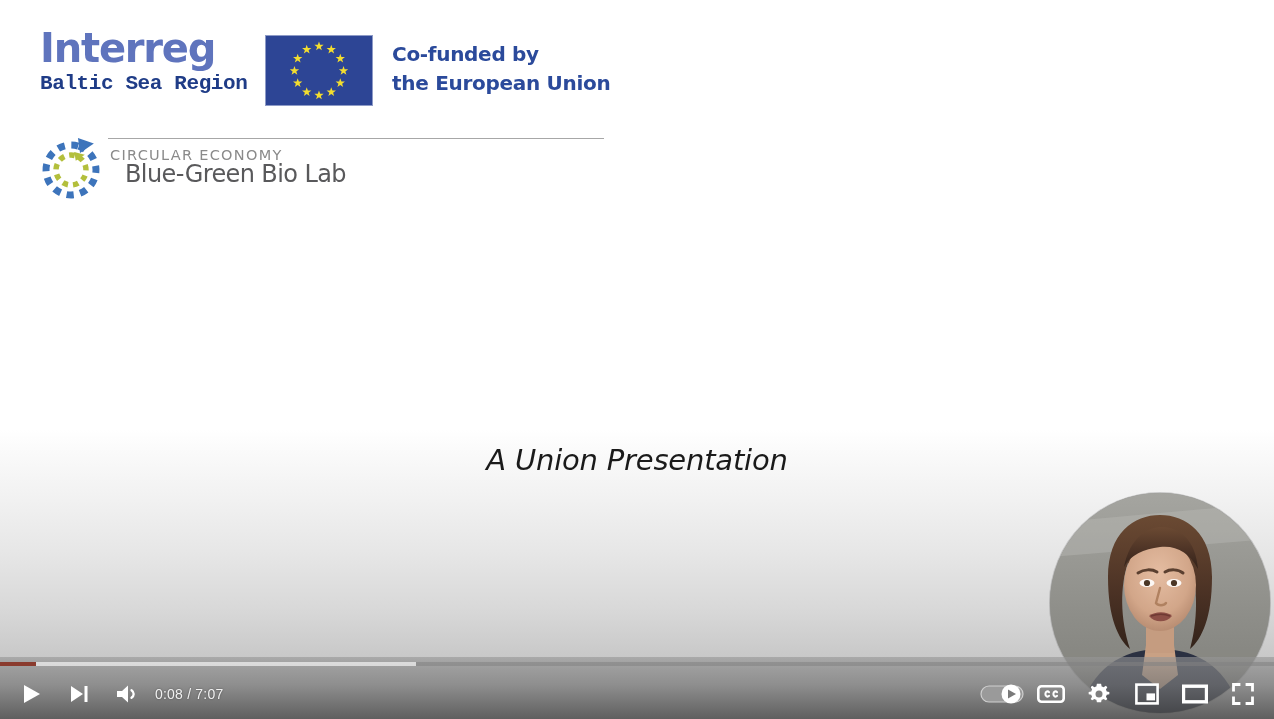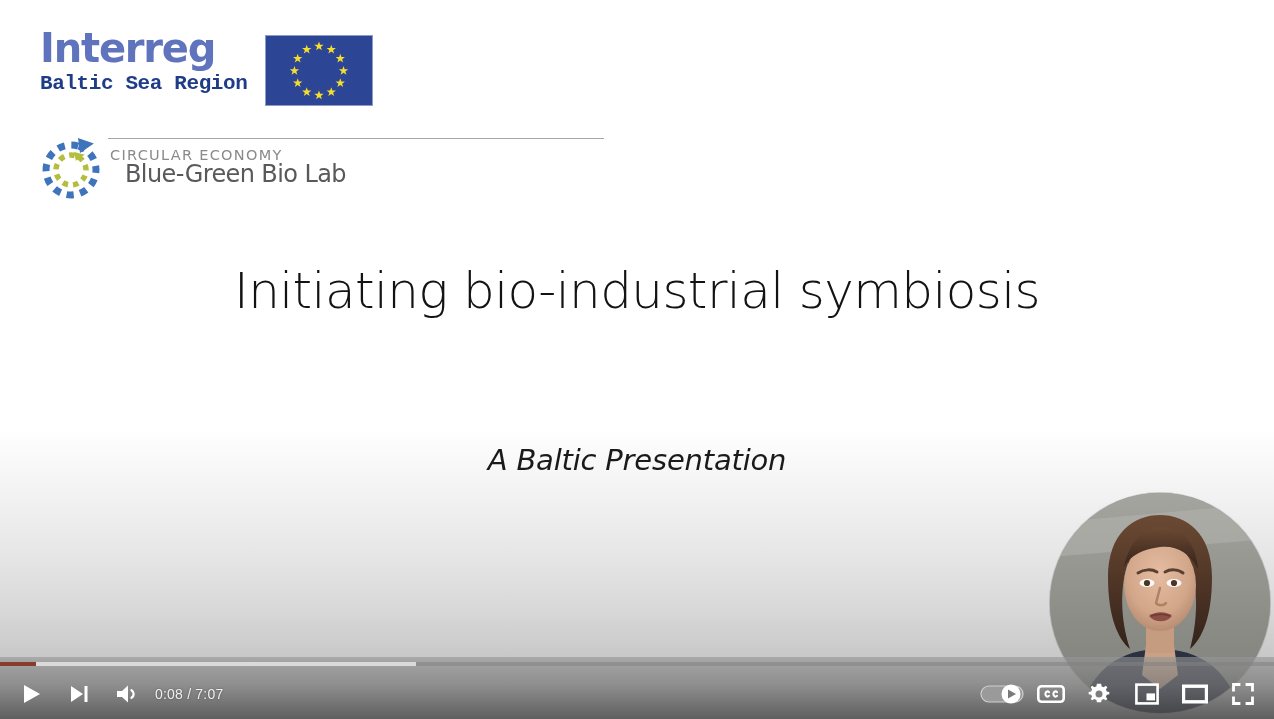--- a/index.html
+++ b/index.html
@@ -246,42 +246,43 @@
           <g transform="translate(32.3,23)">
               <polygon points="0,-5 1.18,-1.55 4.76,-1.55 1.9,0.6 2.94,4.05 0,1.95 -2.94,4.05 -1.9,0.6 -4.76,-1.55 -1.18,-1.55"></polygon>
             </g>
           <g transform="translate(41.5,13.8)">
               <polygon points="0,-5 1.18,-1.55 4.76,-1.55 1.9,0.6 2.94,4.05 0,1.95 -2.94,4.05 -1.9,0.6 -4.76,-1.55 -1.18,-1.55"></polygon>
             </g>
         </g>
       </svg>
     </div>
 
+    <div id="eu-text" style="color: rgb(43, 74, 155);">Co-funded by
+the European Union</div>
 
     <div id="bgbl-block">
       <svg id="bgbl-icon" viewBox="0 0 66 66">
         <g fill="none" stroke="#3d74bb" stroke-width="7" stroke-linecap="butt" stroke-dasharray="7 6.5">
           <circle cx="33" cy="34" r="25" transform="rotate(-72 33 34)"></circle>
         </g>
         <g fill="none" stroke="#b3bf3c" stroke-width="5.5" stroke-linecap="butt" stroke-dasharray="5.5 5">
           <circle cx="33" cy="34" r="15" transform="rotate(-60 33 34)"></circle>
         </g>
         <polygon points="41,1 56,8.5 41,16" fill="#3d74bb" transform="rotate(-8 48 9)"></polygon>
         <polygon points="37,15 47,19.5 37,24" fill="#b3bf3c" transform="rotate(-10 42 20)"></polygon>
       </svg>
       <div id="bgbl-rule"></div>
       <div id="bgbl-small" style="color: rgb(138, 138, 138);">CIRCULAR ECONOMY</div>
       <div id="bgbl-title" style="color: rgb(89, 89, 91);">Blue-Green Bio Lab</div>
     </div>
 
     <div id="title-block">
-      <div class="title-line">Initiating bio-industrial symbiosis</div>
-    </div>
-
-    <div id="subtitle">A Baltic Presentation</div>
+    </div>
+
+    <div id="subtitle">A Union Presentation</div>
 
     <div id="webcam">
       <svg viewBox="0 0 220 220">
         <defs>
           <linearGradient id="wallg" x1="0" y1="0" x2="0" y2="1">
             <stop offset="0%" stop-color="#a5a5a0"></stop>
             <stop offset="55%" stop-color="#8e8e89"></stop>
             <stop offset="100%" stop-color="#7d7d78"></stop>
           </linearGradient>
           <linearGradient id="hairg" x1="0" y1="0" x2="0" y2="1">

